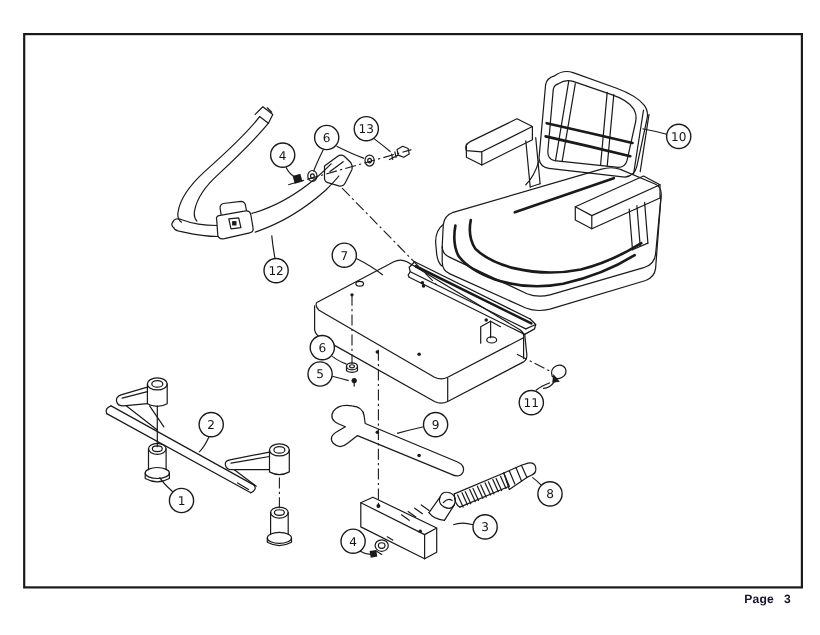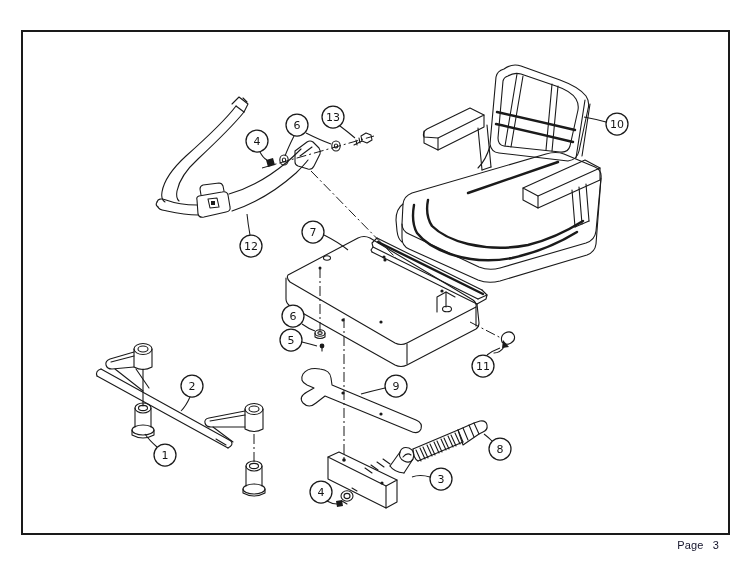--- a/index.html
+++ b/index.html
@@ -1,21 +1,21 @@
 <!DOCTYPE html>
 <html><head>
 <meta charset="utf-8">
 <style>
   html,body{margin:0;padding:0;background:#ffffff;}
   .page{position:relative;width:745px;height:577px;background:#ffffff;overflow:hidden;
         font-family:"Liberation Sans",sans-serif;}
   .frame{position:absolute;left:21px;top:30px;width:705px;height:501px;
          border:2px solid #1a1a1a;background:#ffffff;box-sizing:content-box;}
   .pagenum{position:absolute;top:539px;right:26px;display:flex;gap:9px;
-           font-size:11px;font-weight:normal;color:#14142b;letter-spacing:0.2px;margin-left:40px;}
+           font-size:11px;font-weight:bold;color:#14142b;letter-spacing:0.2px;margin-left:40px;}
   svg{position:absolute;left:0;top:0;}
   .s{fill:none;stroke:#1a1a1a;stroke-width:1.1;stroke-linecap:round;stroke-linejoin:round;}
   .s2{fill:none;stroke:#1a1a1a;stroke-width:2.4;stroke-linecap:round;stroke-linejoin:round;}
   .f{fill:#1a1a1a;stroke:none;}
   .cl{fill:none;stroke:#1a1a1a;stroke-width:1;stroke-dasharray:10 3 2 3;stroke-linecap:butt;}
   .ld{fill:none;stroke:#1a1a1a;stroke-width:1.05;}
   .co circle{fill:#ffffff;stroke:#1a1a1a;stroke-width:1.25;}
   .co text{font-family:"DejaVu Sans",sans-serif;font-size:11px;fill:#151515;text-anchor:middle;}
 </style>
 </head>

